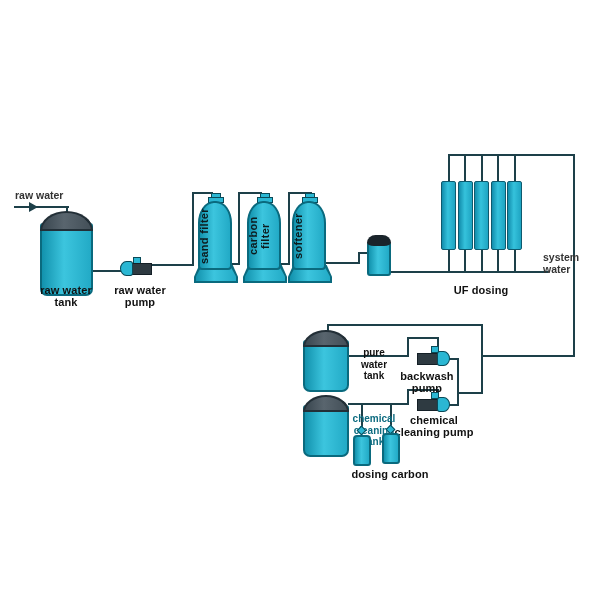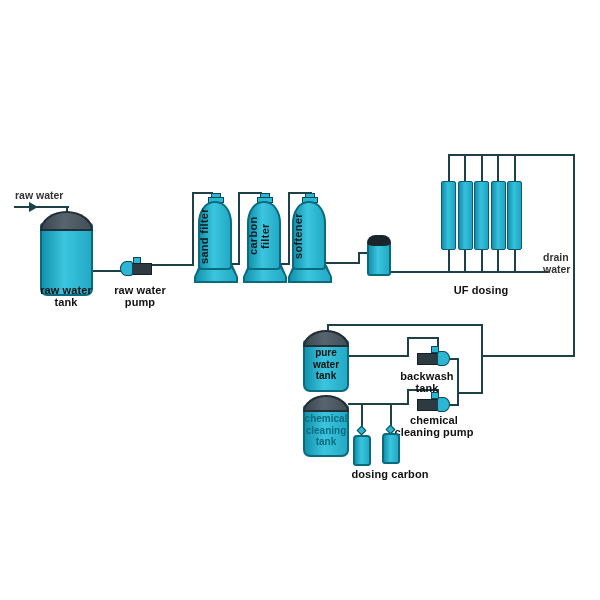--- a/index.html
+++ b/index.html
@@ -29,21 +29,21 @@
   .tube{position:absolute;width:15px;height:69px;border:1.5px solid #0e5a6e;box-sizing:border-box;
         border-radius:2px;background:linear-gradient(90deg,#128cab,#35c2dc 45%,#1ea4c2);}
   
   .lbl{position:absolute;font-weight:700;font-size:11px;line-height:1.12;color:#111111;
        text-align:center;letter-spacing:.1px;}
   .pre{white-space:pre-line;}
   .stream{position:absolute;font-weight:600;font-size:10.5px;color:#333333;line-height:1.18;}
   .vlabel{position:absolute;font-weight:700;font-size:11px;color:#0d1b1e;
           writing-mode:vertical-rl;transform:rotate(180deg);text-align:center;letter-spacing:.3px;}
   .tanklabel{position:absolute;font-weight:700;font-size:10px;line-height:1.15;text-align:center;
-             color:#111111;white-space:pre-line;}
+             color:#111111;white-space:pre-line;padding-left:48px;}
   .tanklabel.teal{color:#0d6c80;}
 </style>
 </head>
 <body>
 
 <div id="canvas">
 
   <div class="pipe" style="left:14px;top:206px;width:55px;height:2px;"></div>
   <div class="arrowhead" style="left:29px;top:202px;"></div>
   <div class="pipe" style="left:66px;top:206px;width:2px;height:10px;"></div>
@@ -143,38 +143,38 @@
     <div class="tank-body vfill" style="left:1px;top:8px;width:24px;height:34px;border-radius:2px 2px 3px 3px;"></div>
     <div style="position:absolute;left:1px;top:1px;width:24px;height:11px;background:#1a242b;border-radius:50% 50% 40% 40%/100% 100% 40% 40%;"></div>
   </div>
 
   <div class="tube" style="left:441px;top:181px;"></div>
   <div class="tube" style="left:458px;top:181px;"></div>
   <div class="tube" style="left:474px;top:181px;"></div>
   <div class="tube" style="left:491px;top:181px;"></div>
   <div class="tube" style="left:507px;top:181px;"></div>
   <div class="lbl" style="left:436px;top:284px;width:90px;">UF dosing</div>
-  <div class="stream pre" style="left:543px;top:251px;width:36px;">drain
+  <div class="stream pre" style="left:543px;top:251px;width:36px;">system
 water</div>
 
   <div class="abs" style="left:303px;top:330px;width:46px;height:62px;">
     <div class="tank-body vfill" style="left:0;top:10px;width:46px;height:52px;"></div>
     <div class="tank-dome" style="left:0;top:0;width:46px;height:17px;"></div>
     <div class="tanklabel" style="left:0;top:17px;width:46px;">pure
 water
 tank</div>
   </div>
 
   <div class="abs" style="left:416px;top:346px;width:34px;height:21px;">
     <div class="cap" style="left:15px;top:0;width:8px;height:7px;"></div>
     <div class="pump-body" style="left:1px;top:7px;width:22px;height:12px;"></div>
     <div class="pump-head" style="left:21px;top:5px;width:13px;height:15px;border-radius:20% 50% 50% 20%;"></div>
   </div>
   <div class="lbl pre" style="left:381px;top:370px;width:92px;">backwash
-tank</div>
+pump</div>
 
   <div class="abs" style="left:416px;top:392px;width:34px;height:21px;">
     <div class="cap" style="left:15px;top:0;width:8px;height:7px;"></div>
     <div class="pump-body" style="left:1px;top:7px;width:22px;height:12px;"></div>
     <div class="pump-head" style="left:21px;top:5px;width:13px;height:15px;border-radius:20% 50% 50% 20%;"></div>
   </div>
   <div class="lbl pre" style="left:372px;top:414px;width:124px;">chemical
 cleaning pump</div>
 
   <div class="abs" style="left:303px;top:395px;width:46px;height:62px;">

